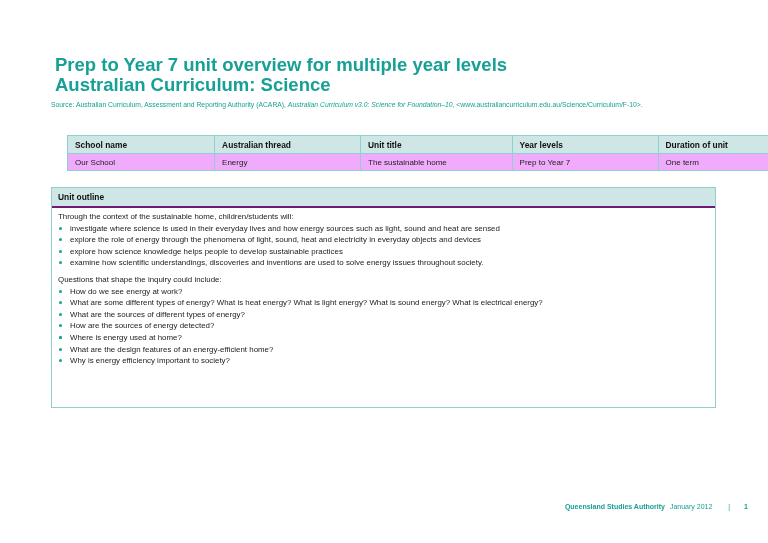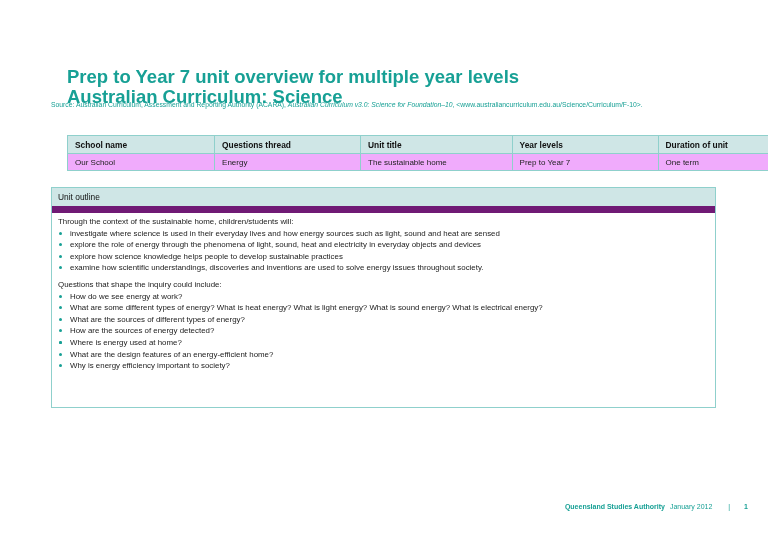--- a/index.html
+++ b/index.html
@@ -3,21 +3,21 @@
   <meta charset="utf-8">
   <style>
     html, body { margin: 0; padding: 0; background: #ffffff; }
     body {
       width: 768px; height: 543px; position: relative; overflow: hidden;
       font-family: "Liberation Sans", sans-serif; color: #222;
     }
     .title {
       position: absolute; left: 51px; top: 51px;
       color: #17a095; font-weight: bold; font-size: 18.5px; line-height: 20px;
-      margin: 16px;
+      margin: 4px;
     }
     .title div { white-space: nowrap; }
     .source {
       position: absolute; left: 51px; top: 101px;
       font-size: 6.8px; color: #17a095; white-space: nowrap;
     }
     .source i { font-style: italic; }
     table.meta {
       position: absolute; left: 67px; top: 135px;
       border-collapse: collapse; width: 742px;
@@ -29,21 +29,21 @@
     table.meta th {
       background: #cfe6e6; font-weight: bold; height: 17px; font-size: 8.4px; color: #111;
     }
     table.meta td { height: 16px; background: #f0abfc; }
     .outline {
       position: absolute; left: 51px; top: 187px; width: 663px; height: 219px;
       border: 1px solid #8fd0cc;
     }
     .outline-head {
       background: #cfe6e6; height: 18px; line-height: 18px; padding-left: 6px;
-      font-weight: normal; font-size: 8.4px; border-bottom: 7px solid #701a75; color: #111;
+      font-weight: bold; font-size: 8.4px; border-bottom: 2px solid #701a75; color: #111;
     }
     .outline-body { padding: 3px 6px; font-size: 7.9px; line-height: 11.6px; }
     .outline-body p { margin: 0; }
     .outline-body ul { margin: 0 0 5px 0; padding: 0; list-style: none; }
     .outline-body li { position: relative; padding-left: 12px; white-space: nowrap; }
     .outline-body li .bullet {
       position: absolute; left: 1px; top: 4px; width: 3px; height: 3px;
       border-radius: 50%; background: #17a095;
     }
     .footer {
@@ -68,21 +68,21 @@
   <colgroup>
     <col style="width:132px">
       <col style="width:131px">
       <col style="width:136px">
       <col style="width:131px">
       <col style="width:135px">
   </colgroup>
   <tbody>
       <tr>
     <th>School name</th>
-    <th>Questions thread</th>
+    <th>Australian thread</th>
     <th>Unit title</th>
     <th>Year levels</th>
     <th>Duration of unit</th>
   </tr>
   <tr>
     <td>Our School</td>
     <td>Energy</td>
     <td>The sustainable home</td>
     <td>Prep to Year 7</td>
     <td>One term</td>

